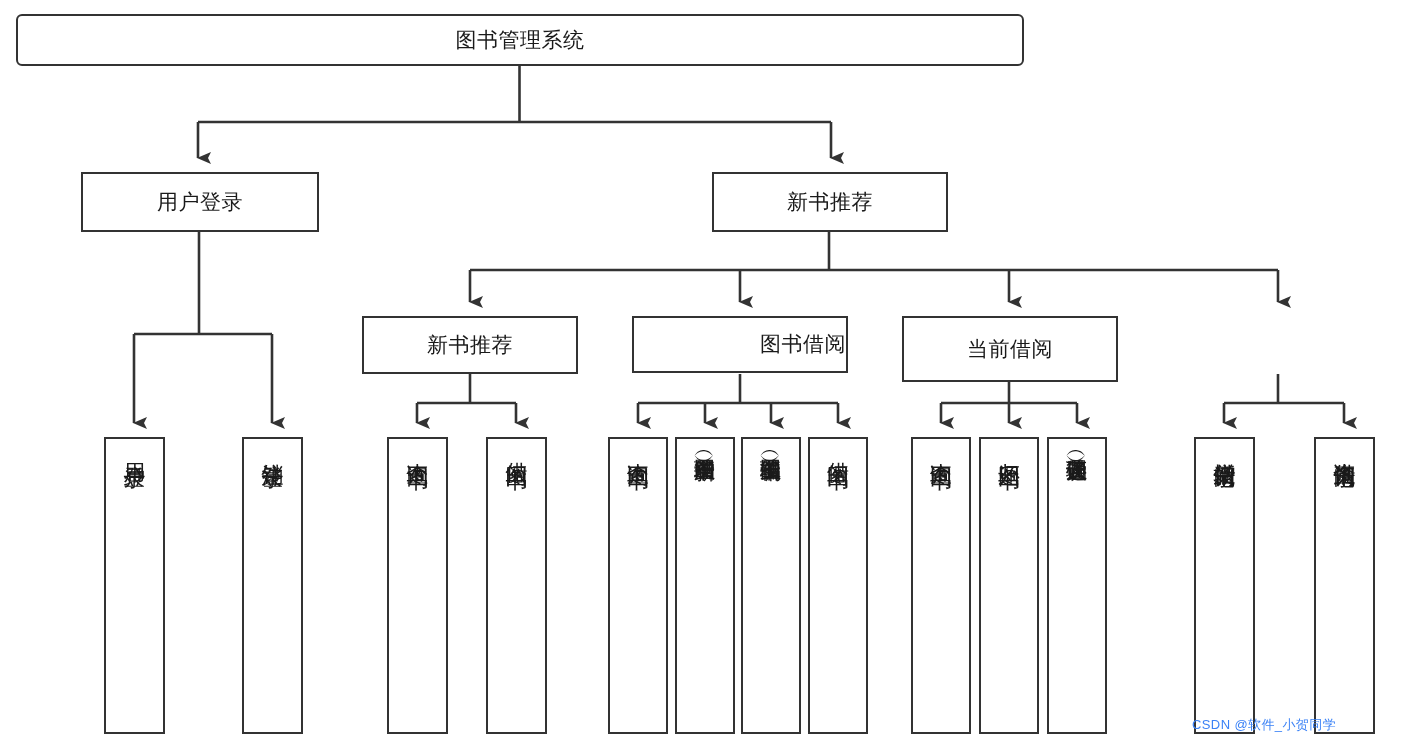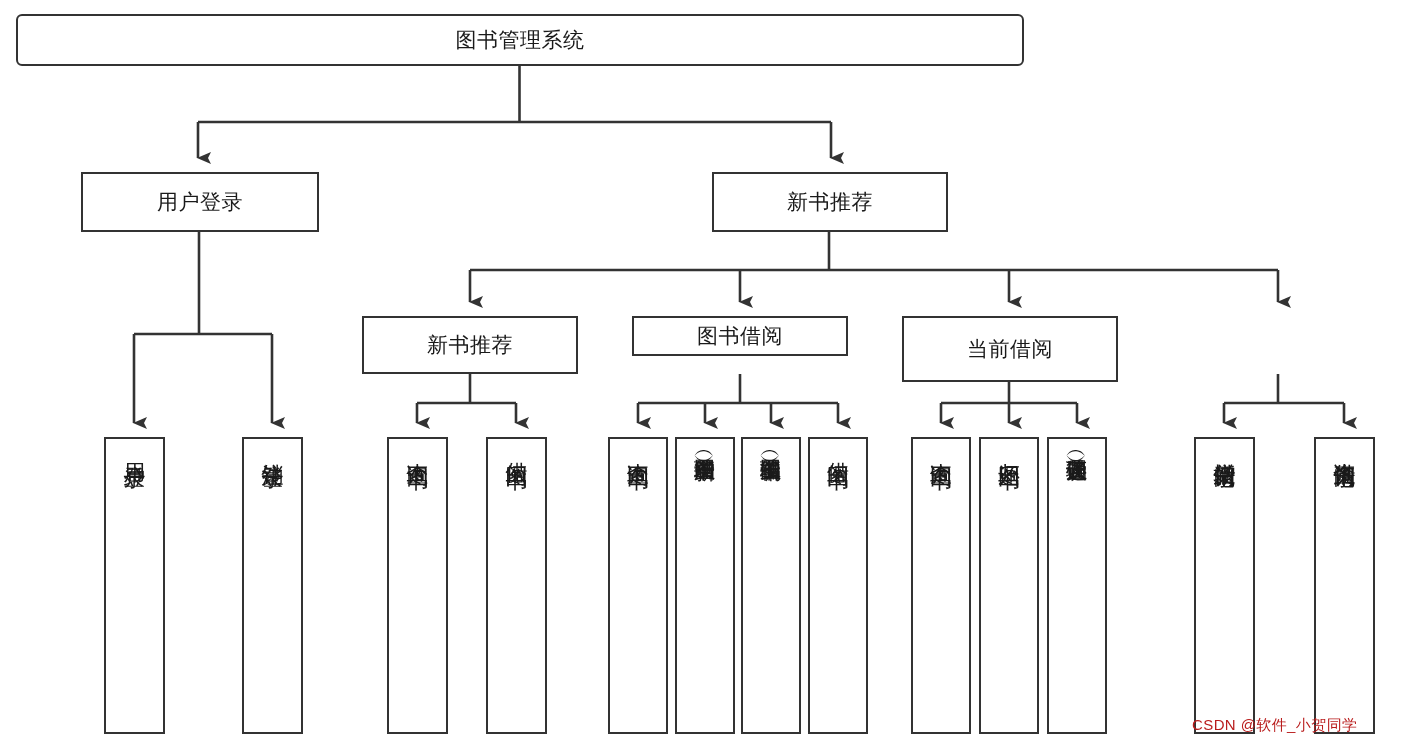--- a/index.html
+++ b/index.html
@@ -66,22 +66,22 @@
   .node.v.tall-text .node-label {
     font-size: 21px;
     letter-spacing: 0px;
   }
   .node.v.mid .node-label {
     font-size: 22px;
     letter-spacing: 1px;
   }
   .watermark {
     position: absolute;
-    font-size: 15px;
-    color: #b91c1c;
+    font-size: 13px;
+    color: #3b82f6;
     white-space: nowrap;
     letter-spacing: 0.4px;
     user-select: none;
   }
 </style>
 </head>
 <body>
 
 <div id="canvas">
 
@@ -145,21 +145,21 @@
   </div>
 
   <div class="node h" style="left:712px; top:172px; width:236px; height:60px;">
     <span class="node-label">新书推荐</span>
   </div>
 
   <div class="node h" style="left:362px; top:316px; width:216px; height:58px;">
     <span class="node-label">新书推荐</span>
   </div>
 
-  <div class="node h" style="left:632px; top:316px; width:216px; height:40px;">
+  <div class="node h" style="left:632px; top:316px; width:216px; height:57px;justify-content:flex-end;">
     <span class="node-label">图书借阅</span>
   </div>
 
   <div class="node h" style="left:902px; top:316px; width:216px; height:66px;">
     <span class="node-label">当前借阅</span>
   </div>
 
 
   <div class="node v" style="left:104px; top:437px; width:61px; height:297px;">
     <span class="node-label">用户登录</span>

